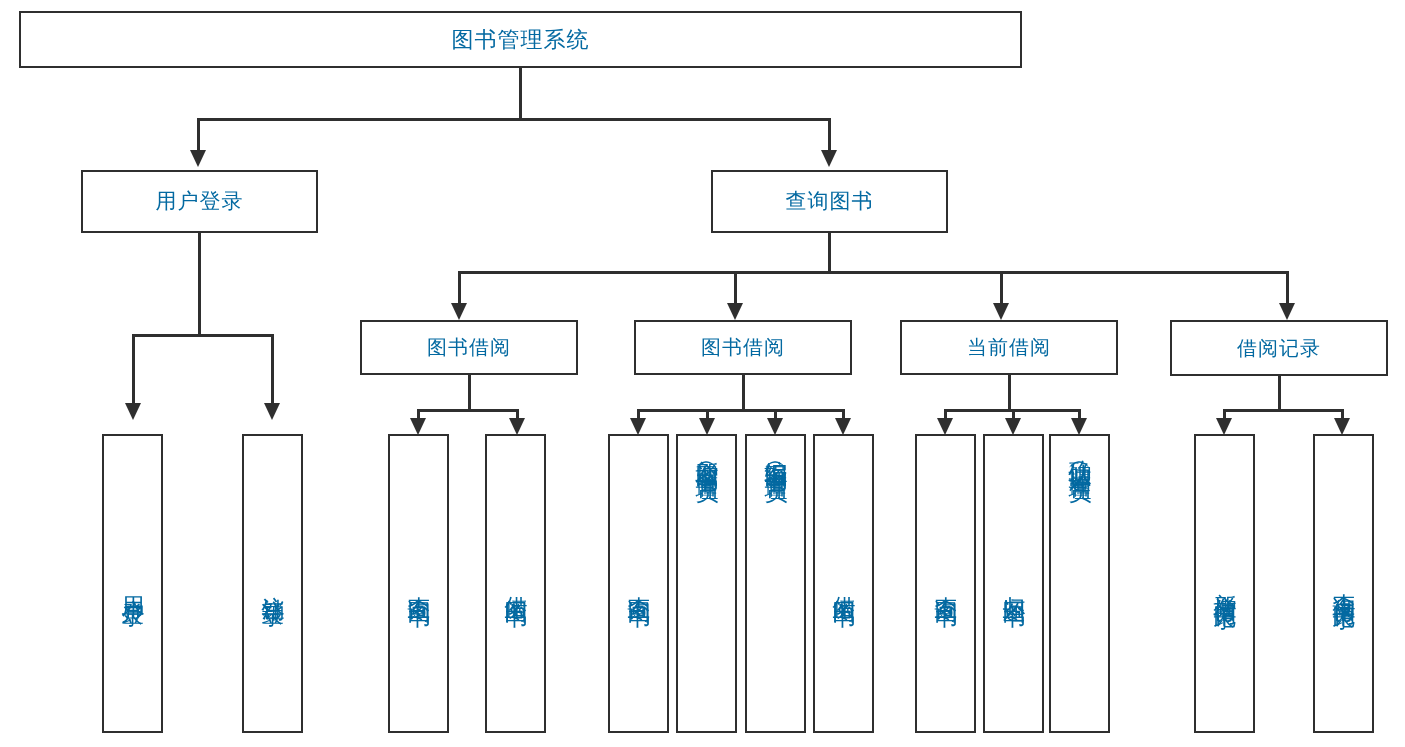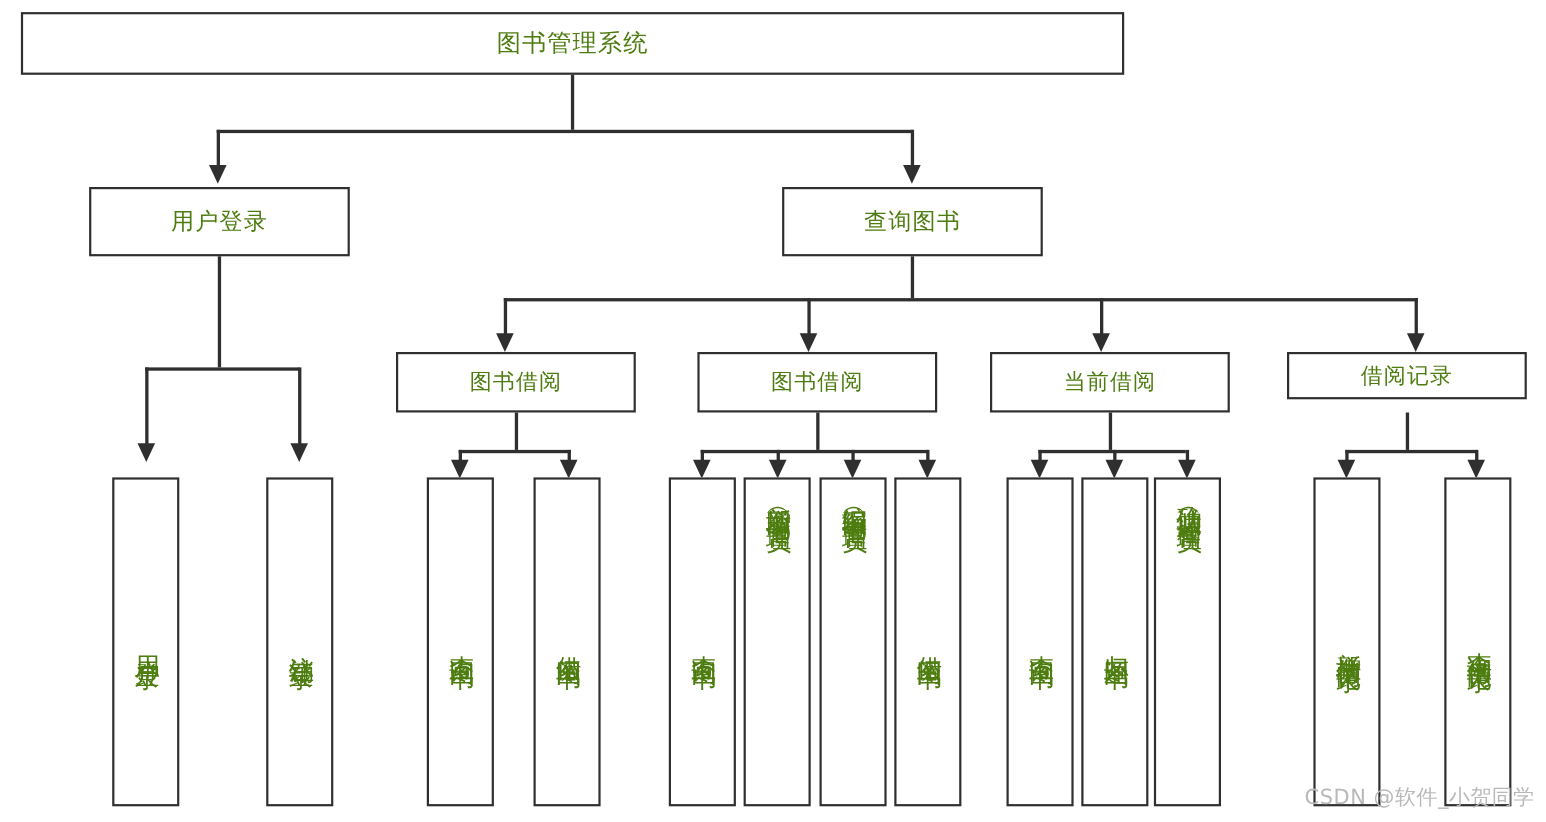--- a/index.html
+++ b/index.html
@@ -23,21 +23,21 @@
     border:2.5px solid #2f2f2f;
     display:flex;
     align-items:center;
     justify-content:center;
     text-align:center;
   }
   .node .label{
     font-size:21px;
     line-height:1.25;
     letter-spacing:1px;
-    color:#4d7c0f;
+    color:#0369a1;
     white-space:nowrap;
   }
   
   .node.root .label{font-size:22px;}
   .node.level2 .label{font-size:21px;}
   .node.level3 .label{font-size:20px;}
 
   
   .node.leaf{
     border-width:2.5px;
@@ -124,21 +124,21 @@
 
   <div class="node level3" style="left:360px;top:320px;width:218px;height:55px;">
     <span class="label">图书借阅</span>
   </div>
   <div class="node level3" style="left:900px;top:320px;width:218px;height:55px;">
     <span class="label">当前借阅</span>
   </div>
   <div class="node level3" style="left:634px;top:320px;width:218px;height:55px;">
     <span class="label">图书借阅</span>
   </div>
-  <div class="node level3" style="left:1170px;top:320px;width:218px;height:43px;">
+  <div class="node level3" style="left:1170px;top:320px;width:218px;height:56px;font-family:Liberation Serif, serif;">
     <span class="label">借阅记录</span>
   </div>
 
   <div class="conn v" style="left:468px;top:375px;height:34px;"></div>
   <div class="conn h" style="left:417px;top:409px;width:102px;"></div>
   <div class="conn v" style="left:417px;top:409px;height:11px;"></div>
   <div class="arrow" style="left:410px;top:418px;"></div>
   <div class="conn v" style="left:516px;top:409px;height:11px;"></div>
   <div class="arrow" style="left:509px;top:418px;"></div>
 
@@ -206,15 +206,14 @@
     <span class="label">确认归还（管理员）</span>
   </div>
 
   <div class="node leaf mid" style="left:1194px;top:434px;width:61px;height:299px;">
     <span class="label">新增借阅记录</span>
   </div>
   <div class="node leaf mid" style="left:1313px;top:434px;width:61px;height:299px;">
     <span class="label">查询借阅记录</span>
   </div>
 
-  <div id="watermark" style="left:1186px;top:712px;">CSDN @软件_小贺同学</div>
 
 </div>
 
 </body></html>

